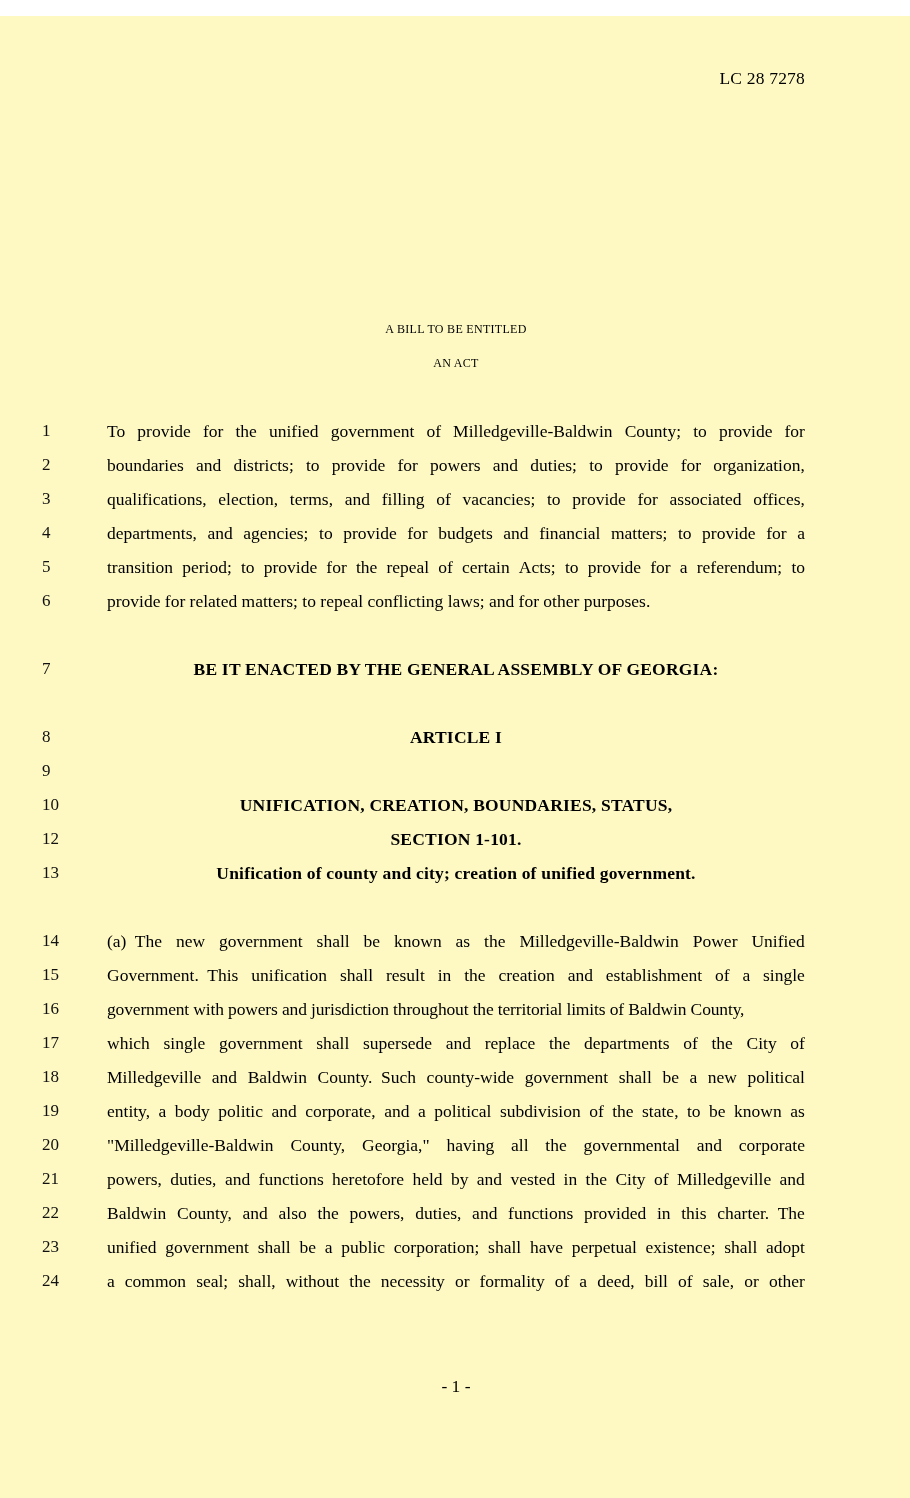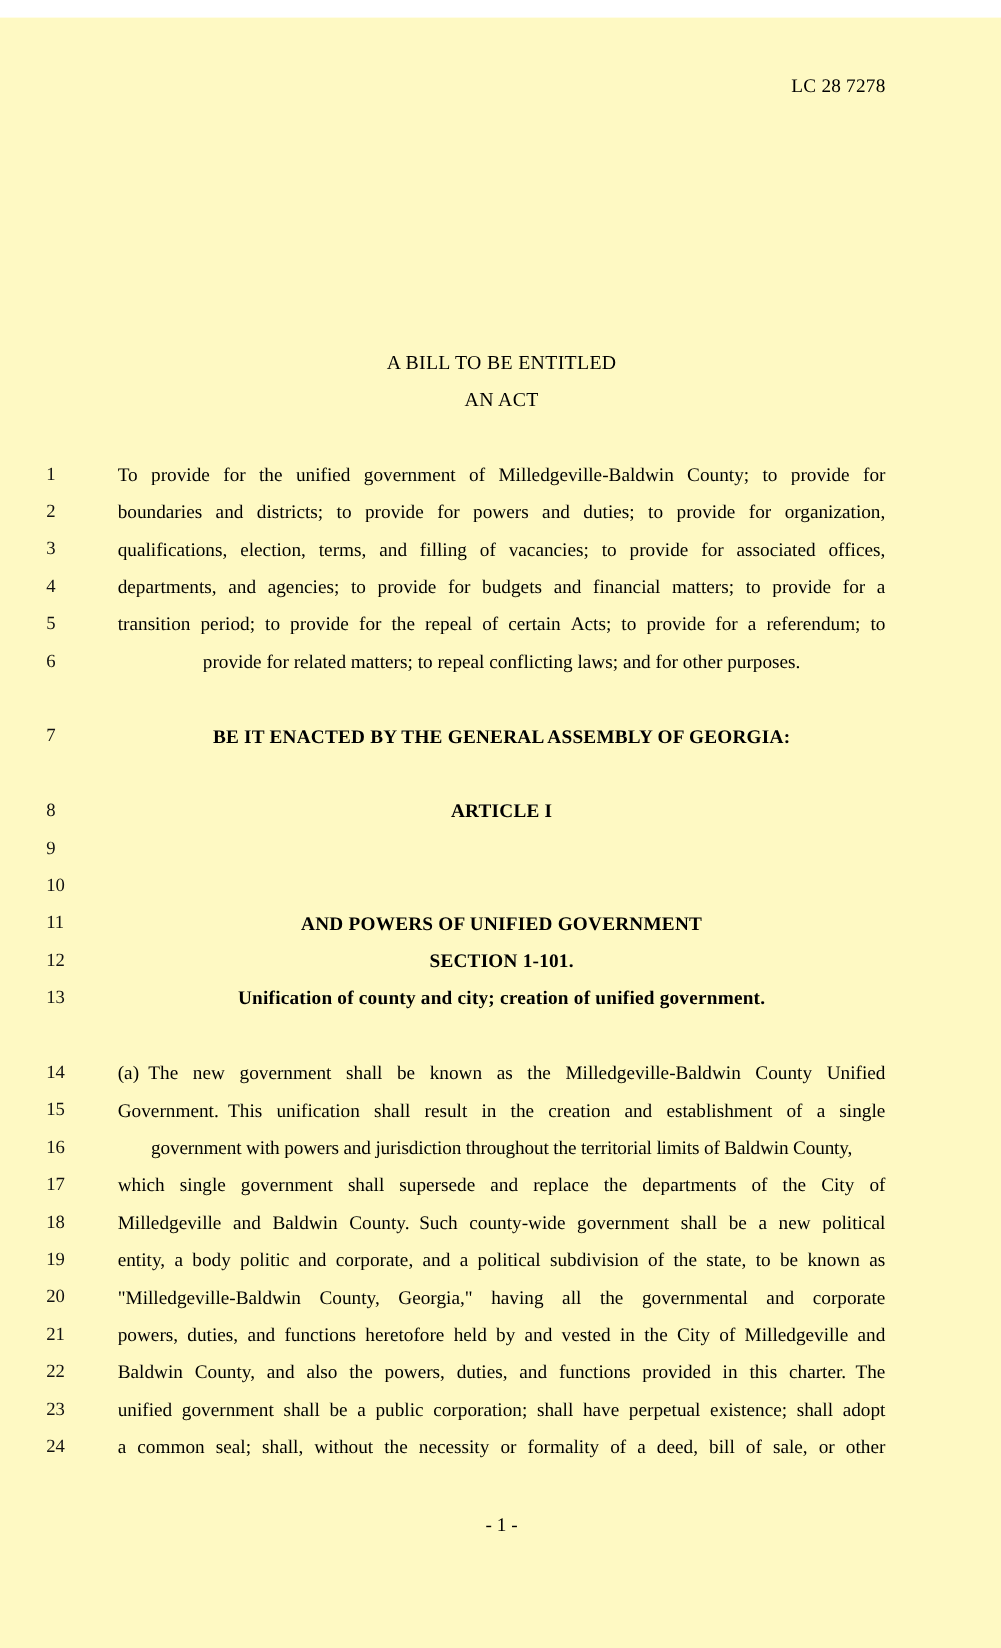--- a/index.html
+++ b/index.html
@@ -33,21 +33,21 @@
 
   
   .title-block {
     position: absolute;
     top: 296px;
     left: 107px;
     width: 698px;
     text-align: center;
   }
   .title-line {
-    font-size: 18px;
+    font-size: 12px;
     line-height: 34px;
     letter-spacing: 0.3px;
   }
 
   
   .lines {
     position: absolute;
     top: 398px;
     left: 0;
     width: 910px;
@@ -70,21 +70,20 @@
     color: #111111;
   }
   .line-text {
     position: absolute;
     left: 107px;
     top: 0;
     width: 698px;
     font-size: 17.5px;
     line-height: 34px;
     white-space: nowrap;
-    text-align: center;
   }
   
   .line-text.justify {
     display: flex;
     justify-content: space-between;
     white-space: normal;
   }
   .line-text.justify > span {
     white-space: pre;
   }
@@ -235,24 +234,21 @@
       <div class="line-row gap"></div>
       <div class="line-row">
         <div class="line-no">8</div>
         <div class="line-text center caps">ARTICLE I</div>
       </div>
       <div class="line-row">
         <div class="line-no">9</div>
       </div>
       <div class="line-row">
         <div class="line-no">10</div>
-      </div>
-      <div class="line-row">
-        <div class="line-no">11</div>
-        <div class="line-text center caps">AND POWERS OF UNIFIED GOVERNMENT</div>
+        <div class="line-text center caps">UNIFICATION, CREATION, BOUNDARIES, STATUS,</div>
       </div>
       <div class="line-row">
         <div class="line-no">12</div>
         <div class="line-text center bold">SECTION 1-101.</div>
       </div>
       <div class="line-row">
         <div class="line-no">13</div>
         <div class="line-text center caps">Unification of county and city; creation of unified government.</div>
       </div>
       <div class="line-row gap"></div>
@@ -261,21 +257,21 @@
         <div class="line-text justify">
           <span>(a)  The</span>
           <span>new</span>
           <span>government</span>
           <span>shall</span>
           <span>be</span>
           <span>known</span>
           <span>as</span>
           <span>the</span>
           <span>Milledgeville-Baldwin</span>
-          <span>County</span>
+          <span>Power</span>
           <span>Unified</span>
         </div>
       </div>
       <div class="line-row">
         <div class="line-no">15</div>
         <div class="line-text justify">
           <span>Government.  This</span>
           <span>unification</span>
           <span>shall</span>
           <span>result</span>

